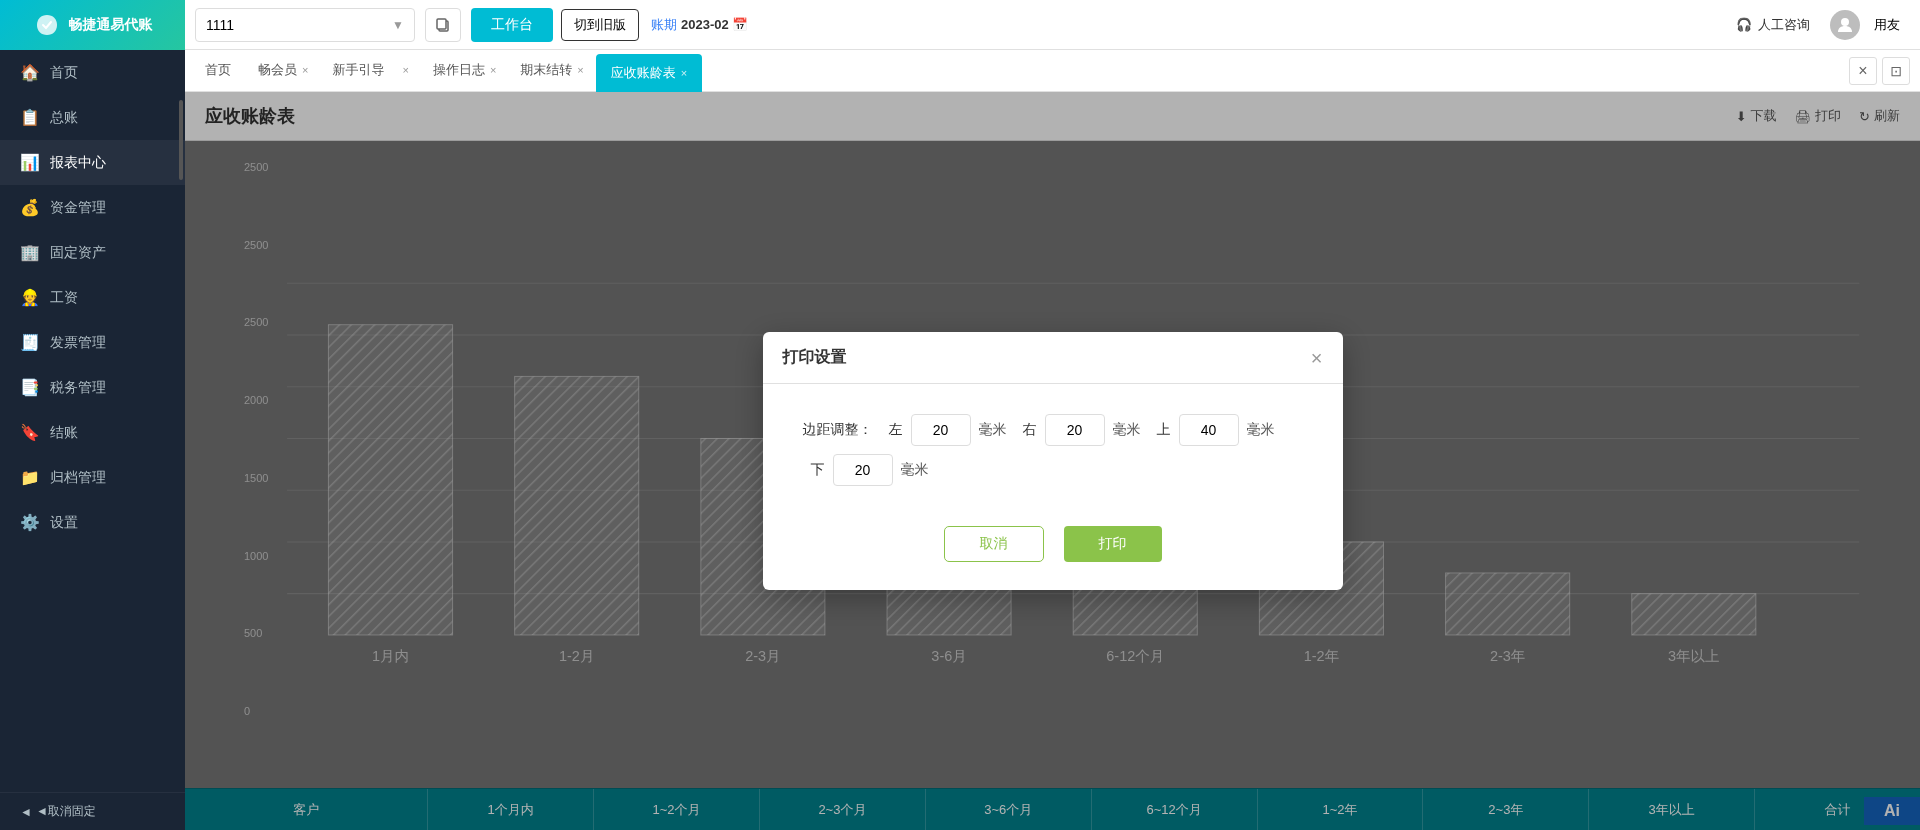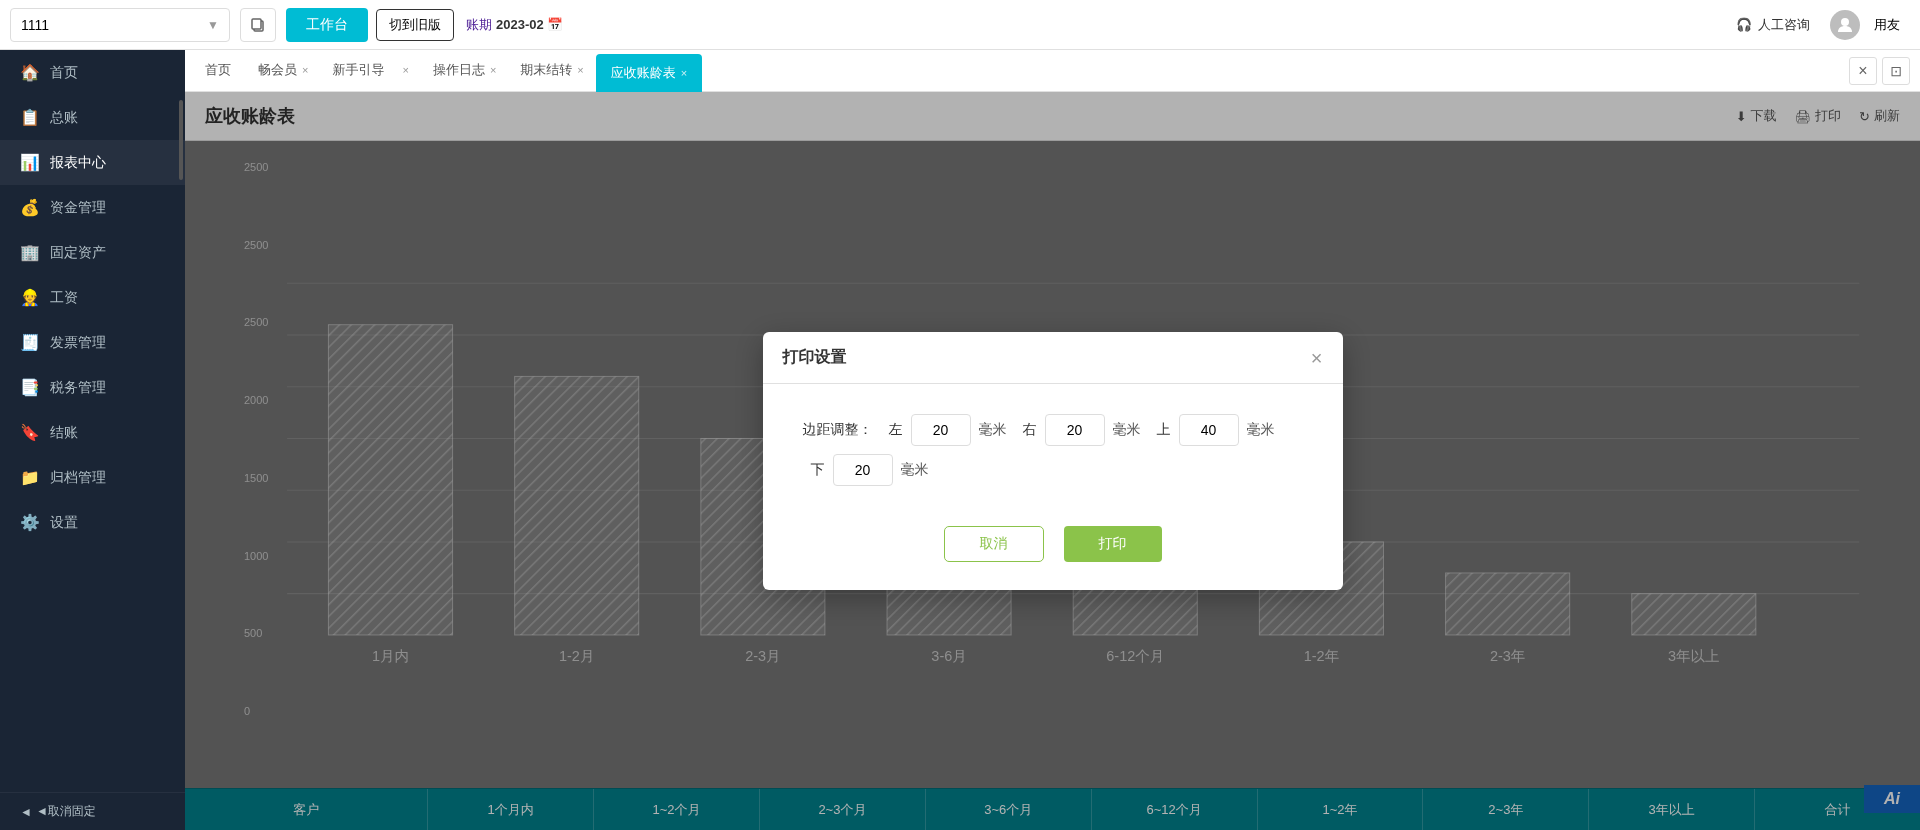--- a/index.html
+++ b/index.html
@@ -9,38 +9,45 @@
     .main-layout {
       display: flex;
       height: 780px;
     }
   </style>
 </head>
 <body>
 
 <div style="display:flex; height:50px; background:#fff; border-bottom:1px solid #e0e0e0; align-items:center;">
 
+  <div style="width:185px; height:50px; background:linear-gradient(135deg,#00bcd4,#26c6a0); display:flex; align-items:center; justify-content:center; flex-shrink:0; gap:8px;">
+    <svg width="28" height="28" viewBox="0 0 28 28">
+      <path d="M14 4 C8 4 4 8 4 14 C4 20 8 24 14 24 C20 24 24 20 24 14 C24 8 20 4 14 4Z" fill="white" opacity="0.8"></path>
+      <path d="M10 14 L13 17 L18 11" stroke="white" stroke-width="2" fill="none" stroke-linecap="round"></path>
+    </svg>
+    <span style="color:white; font-size:14px; font-weight:bold;">畅捷通易代账</span>
+  </div>
 
   <div style="display:flex; align-items:center; border:1px solid #ddd; border-radius:4px; padding:4px 10px; min-width:220px; margin:0 10px; cursor:pointer; background:#fff; height:34px;">
     <span style="flex:1; font-size:14px;">1111</span>
     <span style="color:#999; font-size:12px;">▼</span>
   </div>
 
   <div style="width:36px; height:34px; border:1px solid #ddd; border-radius:4px; display:flex; align-items:center; justify-content:center; cursor:pointer; color:#666; background:#fff; margin-right:10px;">
     <svg width="16" height="16" viewBox="0 0 16 16" fill="currentColor">
       <rect x="4" y="4" width="9" height="10" rx="1" fill="none" stroke="#666" stroke-width="1.5"></rect>
       <rect x="2" y="2" width="9" height="10" rx="1" fill="white" stroke="#666" stroke-width="1.5"></rect>
     </svg>
   </div>
 
   <button style="background:#00bcd4; color:white; border:none; border-radius:4px; padding:8px 20px; font-size:14px; cursor:pointer; margin-right:8px;">工作台</button>
 
   <button style="border:1px solid #333; background:#fff; border-radius:4px; padding:6px 12px; font-size:13px; cursor:pointer; margin-right:12px;">切到旧版</button>
 
-  <span style="font-size:13px; color:#4c1d95; margin-right:4px;">账期</span>
+  <span style="font-size:13px; color:#3b82f6; margin-right:4px;">账期</span>
   <span style="font-size:13px; color:#333; font-weight:bold; margin-right:4px;">2023-02</span>
   <span style="cursor:pointer; color:#666;">📅</span>
 
   <div style="margin-left:auto; display:flex; align-items:center; gap:20px; padding-right:20px;">
     <div style="display:flex; align-items:center; gap:5px; color:#333; cursor:pointer; font-size:13px;">
       <span>🎧</span>
       <span>人工咨询</span>
     </div>
     <div style="display:flex; align-items:center; gap:14px; cursor:pointer;">
       <div style="width:30px; height:30px; border-radius:50%; background:#bdbdbd; display:flex; align-items:center; justify-content:center; color:#fff; font-size:13px;">
@@ -284,15 +291,15 @@
           <div style="display:flex; justify-content:center; gap:20px; padding:10px 20px 28px;">
             <button style="padding:8px 35px; border:1px solid #8bc34a; border-radius:5px; color:#8bc34a; background:#fff; font-size:14px; cursor:pointer;">取消</button>
             <button style="padding:8px 35px; border:none; border-radius:4px; color:#fff; background:#8bc34a; font-size:14px; cursor:pointer;">打印</button>
           </div>
         </div>
       </div>
     </div>
   </div>
 </div>
 
-<div style="position:fixed; bottom:17px; right:0; background:#1565c0; color:white; padding:5px 20px; font-size:16px; font-style:italic; font-weight:bold;">
+<div style="position:fixed; bottom:5px; right:0; background:#1565c0; color:white; padding:5px 20px; font-size:16px; font-weight:bold;">
   <span>Ai</span>
 </div>
 
 </body></html>

